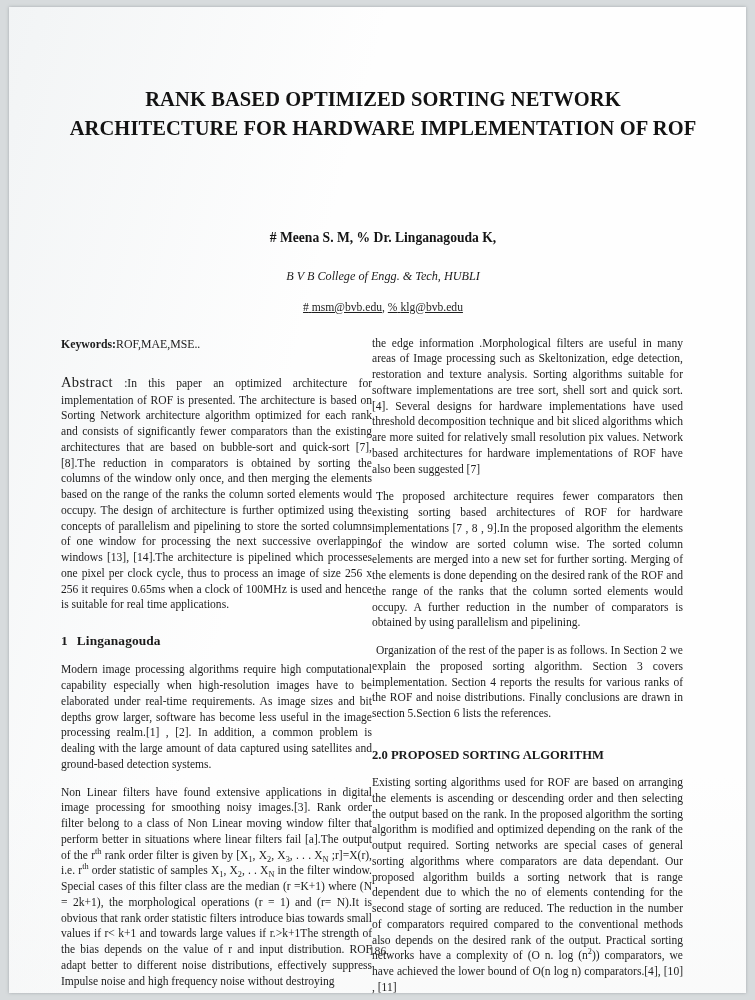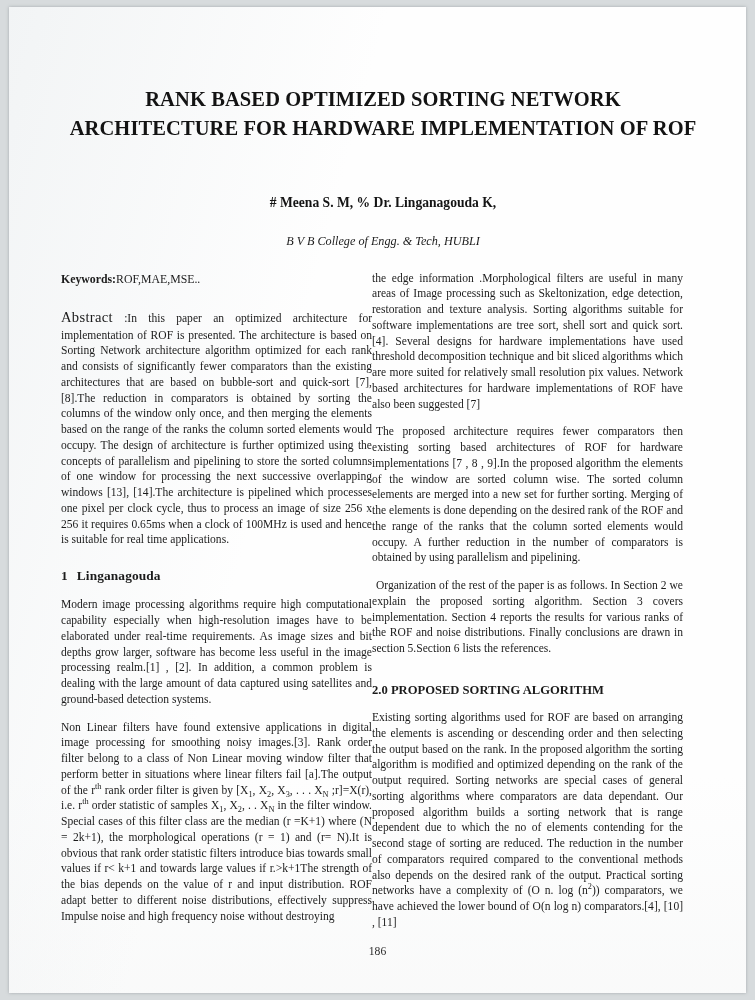--- a/index.html
+++ b/index.html
@@ -59,21 +59,21 @@
     text-align: center;
     letter-spacing: 0.1px;
     margin: 0 8px;
     color: #131313;
   }
 
   .authors {
     text-align: center;
     font-weight: bold;
     font-size: 13.6px;
-    margin-top: 51px;
+    margin-top: 86px;
     color: #141414;
   }
   .affiliation {
     text-align: center;
     font-style: italic;
     font-size: 12.2px;
     margin-top: 23px;
     color: #1c1c1c;
   }
   .emails {
@@ -157,20 +157,24 @@
   <div class="paper-inner">
 
     <div class="content">
 
       <h1 class="paper-title">RANK BASED OPTIMIZED SORTING NETWORK ARCHITECTURE FOR HARDWARE IMPLEMENTATION OF ROF</h1>
 
       <div class="authors"># Meena S. M, % Dr. Linganagouda K,</div>
 
       <div class="affiliation">B V B College of Engg. &amp; Tech, HUBLI</div>
 
+      <div class="emails">
+        <span class="mail"><span>#</span> <span>msm@bvb.edu</span></span><span>,</span>
+        <span class="mail"><span>%</span> <span>klg@bvb.edu</span></span>
+      </div>
 
       <div class="columns">
 
         <div class="col col-left">
 
           <div class="keywords"><b>Keywords:</b><span>ROF,MAE,MSE..</span></div>
 
           <p class="para"><span class="abstract-lead">Abstract</span> <span>:In this paper an optimized architecture for implementation of ROF is presented. The architecture is based on Sorting Network architecture algorithm optimized for each rank and consists of significantly fewer comparators than the existing architectures that are based on bubble-sort and quick-sort [7], [8].The reduction in comparators is obtained by sorting the columns of the window only once, and then merging the elements based on the range of the ranks the column sorted elements would occupy. The design of architecture is further optimized using the concepts of parallelism and pipelining to store the sorted columns of one window for processing the next successive overlapping windows [13], [14].The architecture is pipelined which processes one pixel per clock cycle, thus to process an image of size 256 x 256 it requires 0.65ms when a clock of 100MHz is used and hence is suitable for real time applications.</span></p>
 
           <h2 class="sec-head"><span class="num">1</span><span>Linganagouda</span></h2>

